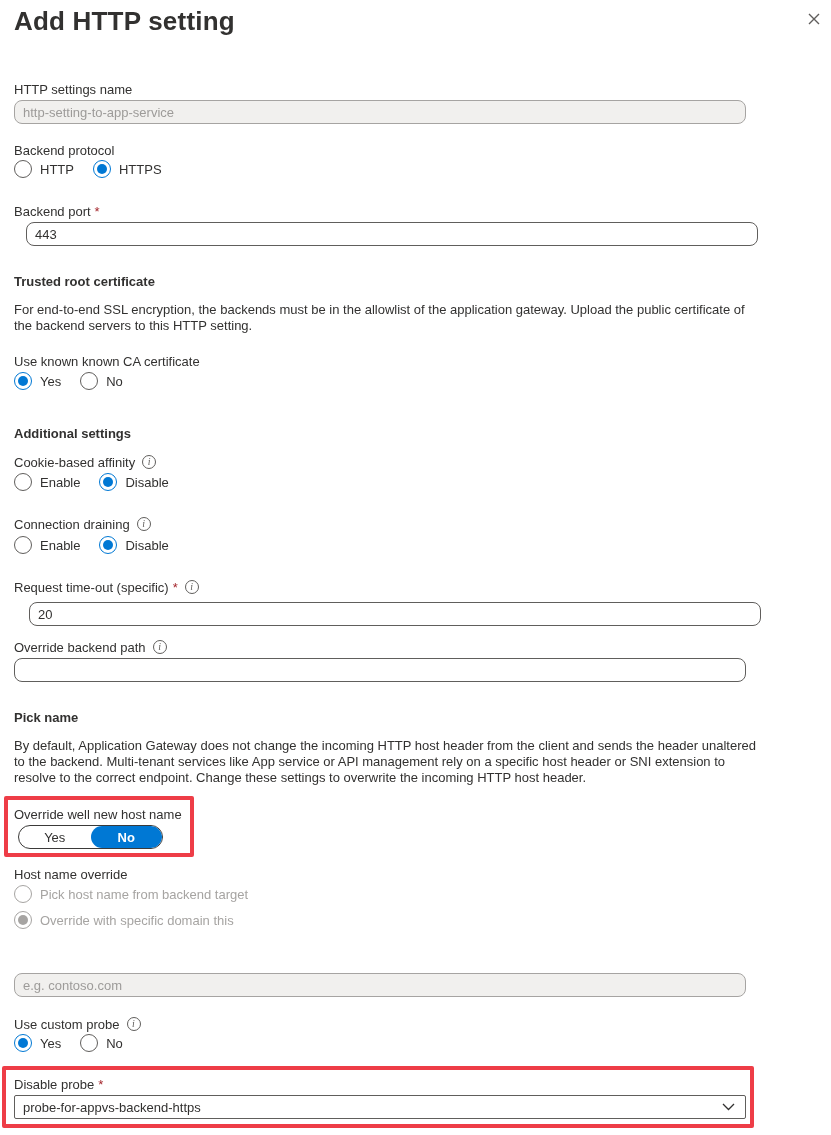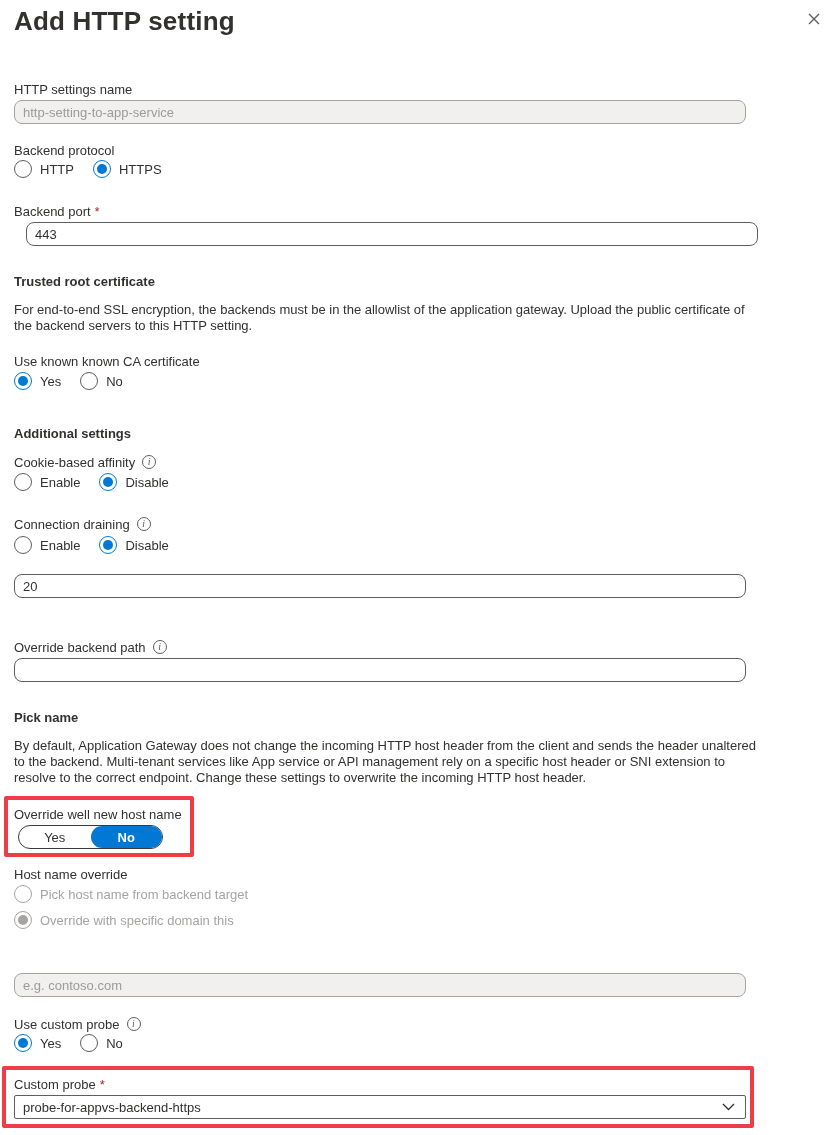--- a/index.html
+++ b/index.html
@@ -141,21 +141,21 @@
     <span class="radio selected"></span>
     <span class="opt-label">Disable</span>
   </span>
 </div>
 
 <div class="abs field-label" style="top:579px">
   <span>Request time-out (specific)</span>
   <span class="req">*</span>
   <span class="info-icon">i</span>
 </div>
-<input class="abs txt-input" style="top: 574px;" value="20">
+<input class="abs txt-input" style="top: 602px; margin-left: 15px;" value="20">
 
 <div class="abs field-label" style="top:639px">
   <span>Override backend path</span>
   <span class="info-icon">i</span>
 </div>
 <input class="abs txt-input" style="top: 658px;" value="">
 
 <div class="abs section-heading" style="top:710px">Pick name</div>
 <div class="abs para" style="top:738px">By default, Application Gateway does not change the incoming HTTP host header from the client and sends the header unaltered to the backend. Multi-tenant services like App service or API management rely on a specific host header or SNI extension to resolve to the correct endpoint. Change these settings to overwrite the incoming HTTP host header.</div>
 
@@ -190,21 +190,21 @@
     <span class="radio selected"></span>
     <span class="opt-label">Yes</span>
   </span>
   <span class="radio-option">
     <span class="radio"></span>
     <span class="opt-label">No</span>
   </span>
 </div>
 
 <div class="abs field-label" style="top:1076px">
-  <span>Custom probe</span>
+  <span>Disable probe</span>
   <span class="req">*</span>
 </div>
 <div class="dropdown">
   <span>probe-for-appvs-backend-https</span>
   <svg width="13" height="8" viewBox="0 0 13 8">
     <path d="M1 1 L6.5 6.5 L12 1" stroke="#323130" stroke-width="1.3" fill="none"></path>
   </svg>
 </div>
 
 <div class="annot annot-1"></div>

